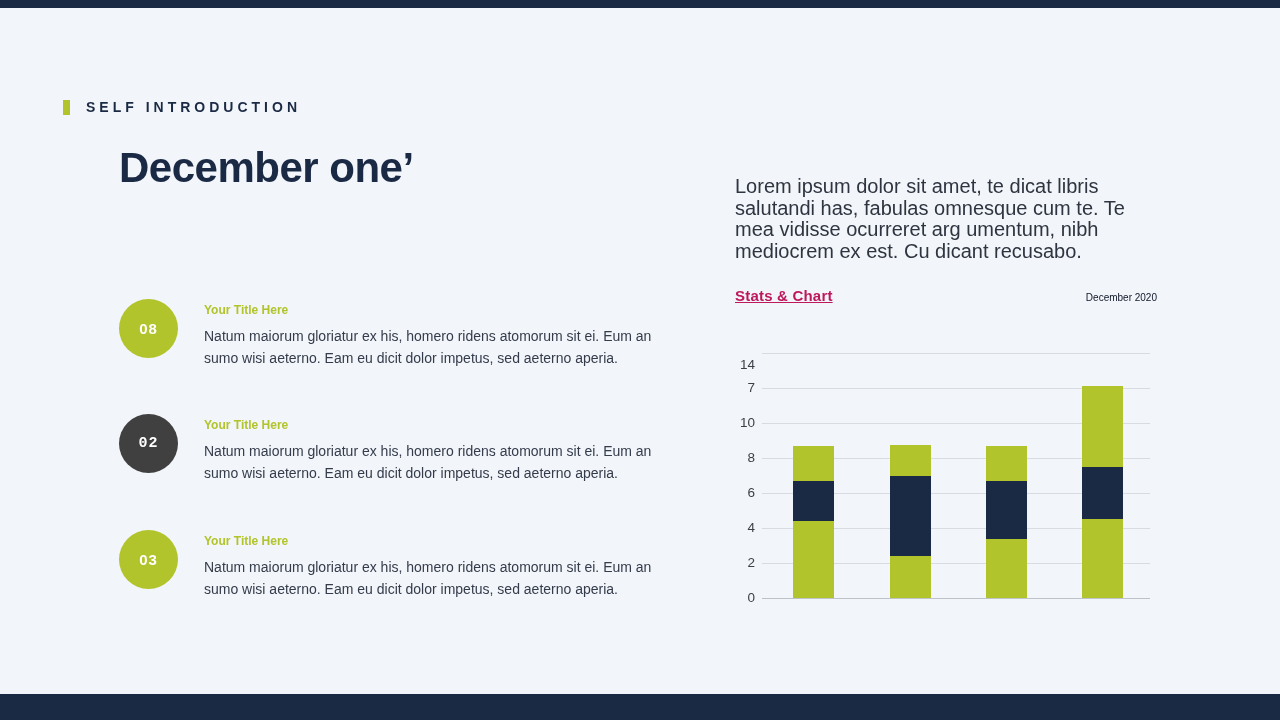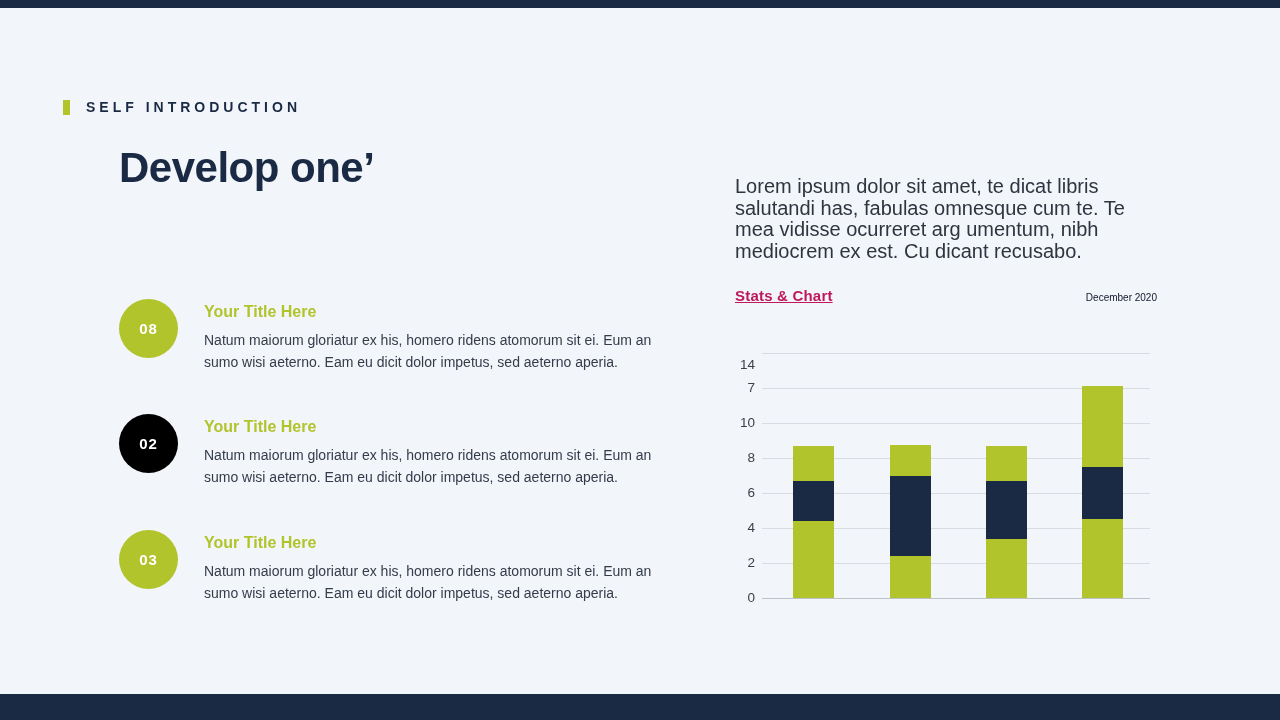--- a/index.html
+++ b/index.html
@@ -28,21 +28,21 @@
   .item { position: absolute; left: 119px; width: 540px; }
   .item-1 { top: 299px; }
   .item-2 { top: 414px; }
   .item-3 { top: 530px; }
   .num-circle {
     position: absolute; left: 0; top: 0; width: 59px; height: 59px; border-radius: 50%;
     display: flex; align-items: center; justify-content: center;
     color: #ffffff; font-size: 15px; font-weight: bold; letter-spacing: 1px;
   }
   .item-text { position: absolute; left: 85px; top: 4px; width: 452px; }
-  .item-title { font-size: 16px; font-weight: bold; color: #b2c42c; margin-bottom: 9px; }
+  .item-title { font-size: 12px; font-weight: bold; color: #b2c42c; margin-bottom: 9px; }
   .item-body { font-size: 14px; line-height: 21.5px; color: #343c4b; }
 
   
   .right-paragraph { position: absolute; left: 735px; top: 176px; width: 430px; font-size: 20px; line-height: 21.5px; color: #2e3540; }
   .stats-row { position: absolute; left: 735px; top: 287px; width: 422px; display: flex; justify-content: space-between; align-items: baseline; }
   .stats-title { font-size: 15px; font-weight: bold; color: #be185d; letter-spacing: 0.2px; text-decoration: underline; }
   .stats-date { font-size: 10px; color: #0f172a; }
 
   
   .chart { position: absolute; left: 735px; top: 345px; width: 422px; height: 268px; }
@@ -55,33 +55,33 @@
 <body>
 
 <div class="strip top"></div>
 
 <div class="eyebrow">
   <span class="eyebrow-marker"></span>
   <span class="eyebrow-label">SELF INTRODUCTION</span>
 </div>
 
 <h1 class="main-title">
-  <span class="title-line1" style="display:block">Develop one’</span>
+  <span class="title-line1" style="display:block">December one’</span>
 </h1>
 
 <div class="item item-1">
   <div class="num-circle" style="background: rgb(178, 196, 44);">08</div>
   <div class="item-text">
     <div class="item-title">Your Title Here</div>
     <p class="item-body">Natum maiorum gloriatur ex his, homero ridens atomorum sit ei. Eum an sumo wisi aeterno. Eam eu dicit dolor impetus, sed aeterno aperia.</p>
   </div>
 </div>
 
 <div class="item item-2">
-  <div class="num-circle" style="background: #000000;">02</div>
+  <div class="num-circle" style="background: #404040; font-family: Liberation Mono, monospace;">02</div>
   <div class="item-text">
     <div class="item-title">Your Title Here</div>
     <p class="item-body">Natum maiorum gloriatur ex his, homero ridens atomorum sit ei. Eum an sumo wisi aeterno. Eam eu dicit dolor impetus, sed aeterno aperia.</p>
   </div>
 </div>
 
 <div class="item item-3">
   <div class="num-circle" style="background: rgb(178, 196, 44);">03</div>
   <div class="item-text">
     <div class="item-title">Your Title Here</div>

